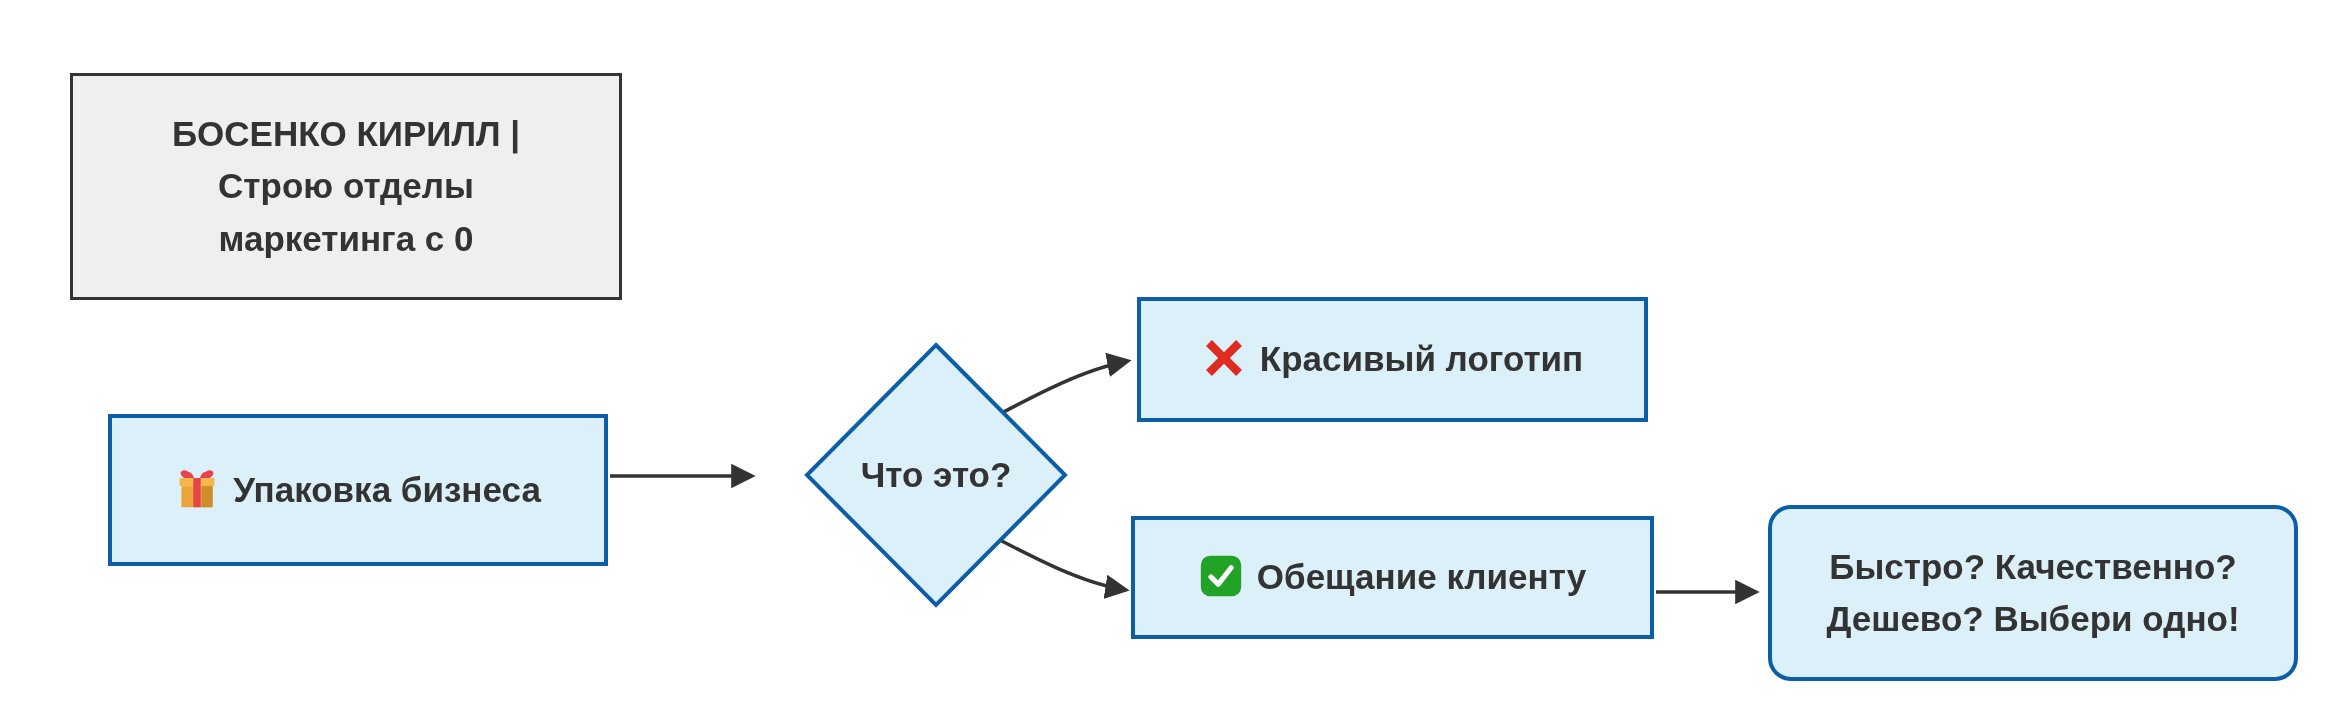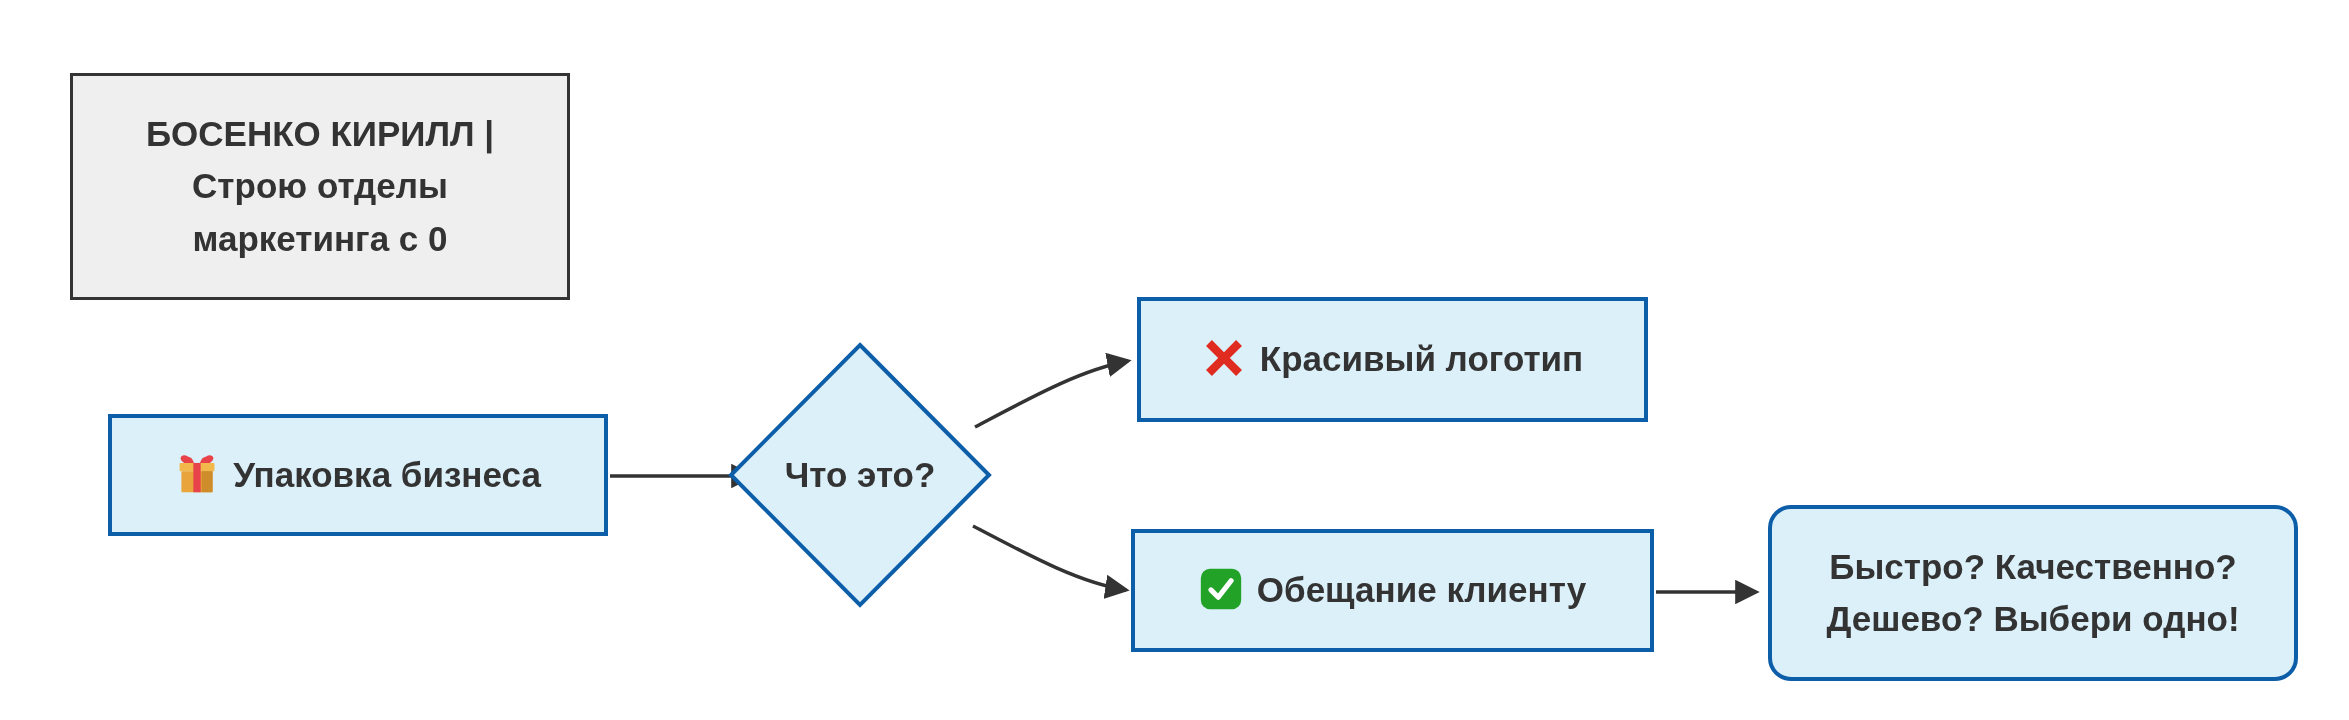--- a/index.html
+++ b/index.html
@@ -84,61 +84,61 @@
       <marker id="arrow" viewBox="0 0 10 10" refX="8.5" refY="5" markerWidth="7" markerHeight="7" orient="auto-start-reverse">
         <path d="M0 0 L10 5 L0 10 z" class="arrowhead"></path>
       </marker>
     </defs>
     <path class="edge" d="M 610 476 L 752 476" marker-end="url(#arrow)"></path>
     <path class="edge" d="M 975 427 C 1030 398, 1080 370, 1128 361" marker-end="url(#arrow)"></path>
     <path class="edge" d="M 973 526 C 1030 556, 1080 583, 1126 590" marker-end="url(#arrow)"></path>
     <path class="edge" d="M 1656 592 L 1756 592" marker-end="url(#arrow)"></path>
   </svg>
 
-  <div class="node title-node" style="left:70px; top:73px; width:500px; height:227px;">
+  <div class="node title-node" style="left:70px; top:73px; width:552px; height:227px;">
     <span class="label">БОСЕНКО КИРИЛЛ |
 Строю отделы
 маркетинга с 0</span>
   </div>
 
-  <div class="node rect-node" style="left:108px; top:414px; width:500px; height:122px;">
+  <div class="node rect-node" style="left:108px; top:414px; width:500px; height:152px;">
     <span class="icon-label">
       <span class="icon">
         <svg width="44" height="46" viewBox="0 0 48 48" xmlns="http://www.w3.org/2000/svg">
           <path class="gift-ribbon" d="M14 6 C8 2, 2 8, 10 13 L21 15 C20 9, 18 7, 14 6 Z"></path>
           <path class="gift-ribbon" d="M34 6 C40 2, 46 8, 38 13 L27 15 C28 9, 30 7, 34 6 Z"></path>
           <rect class="gift-lid" x="5" y="13" width="38" height="9" rx="1"></rect>
           <rect class="gift-body" x="7" y="22" width="34" height="23" rx="1"></rect>
           <rect class="gift-shade" x="29" y="22" width="12" height="23"></rect>
           <rect class="gift-ribbon" x="20" y="13" width="8" height="32"></rect>
         </svg>
       </span>
       <span class="label">Упаковка бизнеса</span>
     </span>
   </div>
 
-  <div class="node decision-node" style="left:726px; top:340px; width:268px; height:270px;text-align:center;">
+  <div class="node decision-node" style="left:802px; top:340px; width:268px; height:270px;text-align:center;">
     <svg class="diamond-svg" viewBox="0 0 268 270" preserveAspectRatio="none" xmlns="http://www.w3.org/2000/svg">
       <polygon class="node-shape" points="134,5 263,135 134,265 5,135"></polygon>
     </svg>
     <span class="label">Что это?</span>
   </div>
 
   <div class="node rect-node" style="left:1137px; top:297px; width:511px; height:125px;align-items:center;">
     <span class="icon-label">
       <span class="icon">
         <svg width="44" height="44" viewBox="0 0 24 24" xmlns="http://www.w3.org/2000/svg">
           <path class="cross" d="M2.2 5.4 L5.4 2.2 L12 8.8 L18.6 2.2 L21.8 5.4 L15.2 12 L21.8 18.6 L18.6 21.8 L12 15.2 L5.4 21.8 L2.2 18.6 L8.8 12 Z"></path>
         </svg>
       </span>
       <span class="label">Красивый логотип</span>
     </span>
   </div>
 
-  <div class="node rect-node" style="left:1131px; top:529px; width:523px; height:123px;">
+  <div class="node rect-node" style="left:1131px; top:516px; width:523px; height:123px;">
     <span class="icon-label">
       <span class="icon">
         <svg width="44" height="44" viewBox="0 0 24 24" xmlns="http://www.w3.org/2000/svg">
           <rect class="check-bg" x="1" y="1" width="22" height="22" rx="5"></rect>
           <path class="check-tick" d="M6.5 12.5 L10.5 16.5 L17.5 7.5"></path>
         </svg>
       </span>
       <span class="label">Обещание клиенту</span>
     </span>
   </div>

